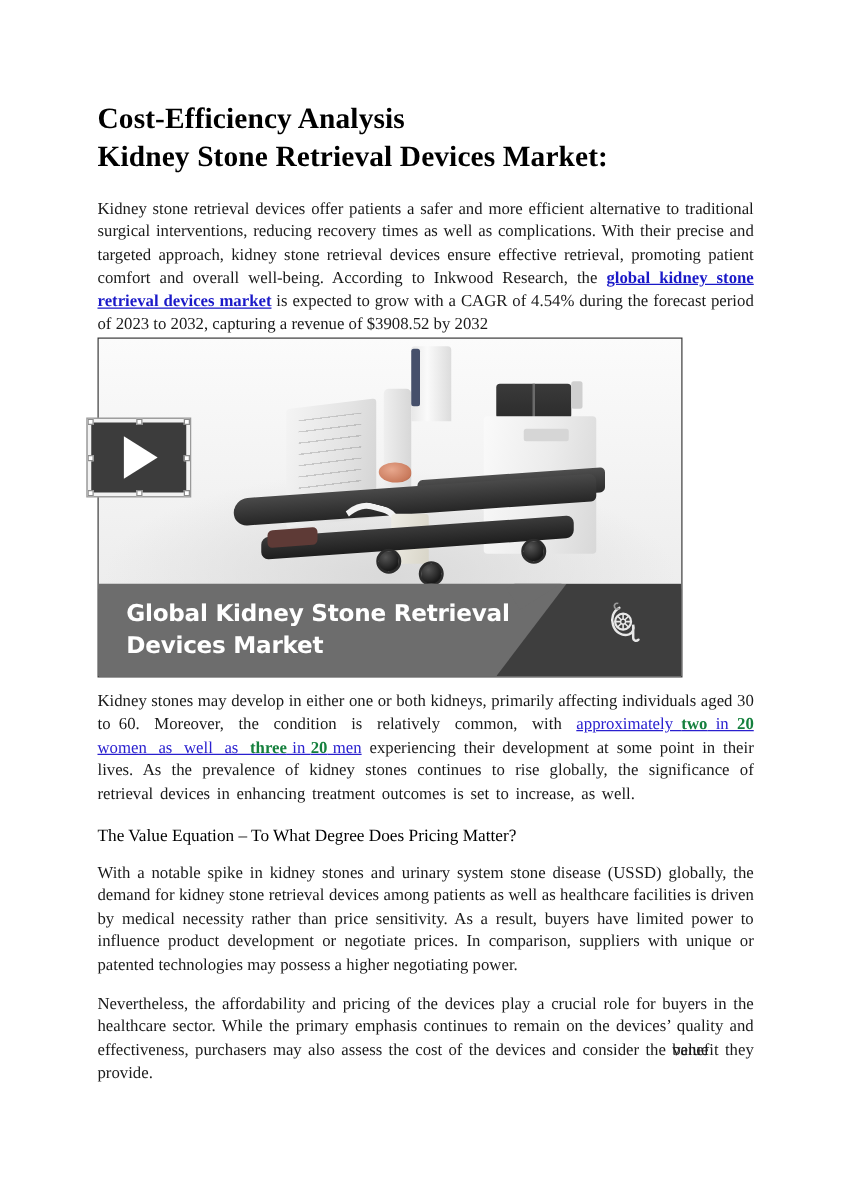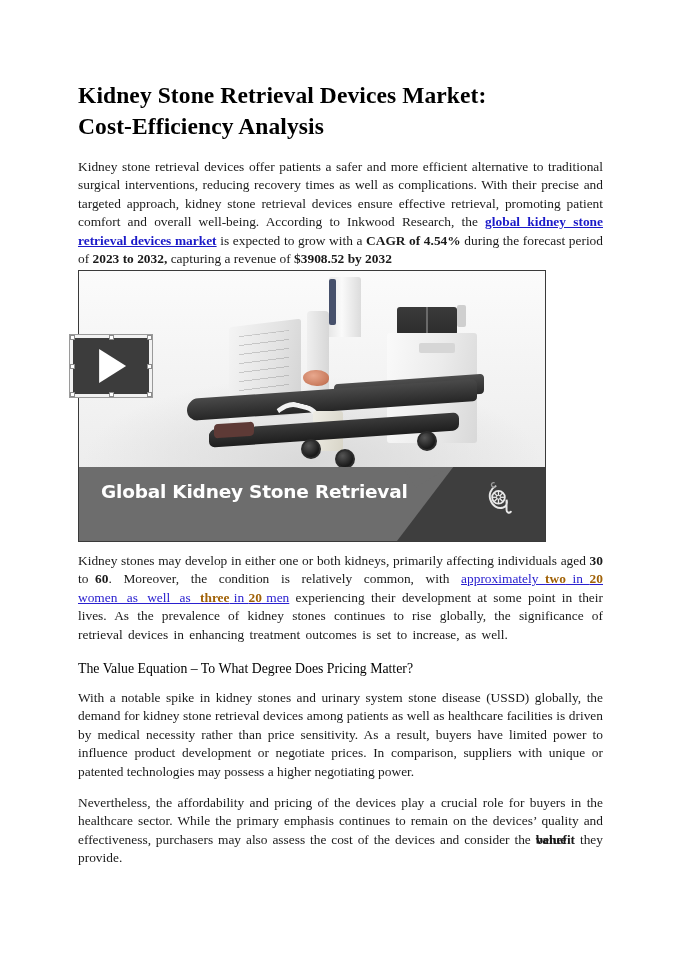--- a/index.html
+++ b/index.html
@@ -44,30 +44,30 @@
 
   
   p.body {
     font-size: 13.4px;
     line-height: 18.4px;
     text-align: justify;
     margin: 0 0 13px 0;
     color: #1a1a1a;
   }
   p.body.tight { margin-bottom: 4px; }
-  .b { font-weight: bold; }
+  .b { font-weight: normal; }
   .link-blue {
     color: #1a19c8;
     font-weight: bold;
   }
   .link-ul {
     color: #2a20cf;
     text-decoration: underline;
   }
-  .link-ul .b { font-weight: bold; color: #a16207; }
+  .link-ul .b { font-weight: bold; color: #15803d; }
 
   
   .loose { word-spacing: 5px; margin-top: 42px; }
   .loose2 { word-spacing: 2px; }
 
   
   h2.section-heading {
     font-size: 13.8px;
     font-weight: normal;
     line-height: 18px;
@@ -282,22 +282,22 @@
   
   .blk { position: absolute; left: 78px; width: 525px; }
 </style>
 </head>
 <body>
 
 <div class="page">
 
   <div class="content" style="top:80px;">
     <h1 class="doc-title">
+      <span class="ln">Cost-Efficiency Analysis</span>
       <span class="ln">Kidney Stone Retrieval Devices Market:</span>
-      <span class="ln">Cost-Efficiency Analysis</span>
     </h1>
 
     <p class="body tight" style="text-align:justify;">
       <span>Kidney stone retrieval devices offer patients a safer and more efficient alternative to traditional surgical interventions, reducing recovery times as well as complications. With their precise and targeted approach, kidney stone retrieval devices ensure effective retrieval, promoting patient comfort and overall well-being. According to Inkwood Research, the </span><a class="link-blue" href="#">global kidney stone retrieval devices market</a><span> is expected to grow with a </span><span class="b">CAGR  of 4.54%</span><span> during the forecast period of </span><span class="b">2023 to 2032,</span><span> capturing a revenue of </span><span class="b">$3908.52 by 2032</span>
     </p>
   </div>
 
   <div class="figure">
     <div class="fig-photo">
       <div class="m m-cab-left"></div>
@@ -321,20 +321,21 @@
       <div class="wheel w1"></div>
       <div class="wheel w2"></div>
       <div class="wheel w3"></div>
     </div>
 
     <div class="fig-banner">
       <div class="fig-banner-dark"></div>
       <div class="fig-banner-notch"></div>
       <div class="fig-banner-text">
         <span class="ln">Global Kidney Stone Retrieval</span>
+        <span class="ln">Devices Market</span>
       </div>
       <svg class="kidney-icon" viewBox="0 0 40 42">
         <path d="M10 6 C4 9 2 16 4 22 C6 29 13 33 19 31 C23 29.5 24 26 23 22 L23 34 C23 37 26 38 28 36" fill="none" stroke="#e8e8e8" stroke-width="2.3" stroke-linecap="round"></path>
         <circle cx="13.5" cy="19" r="7.5" fill="none" stroke="#e8e8e8" stroke-width="2.1"></circle>
         <g stroke="#e8e8e8" stroke-width="1.5">
           <line x1="13.5" y1="11.5" x2="13.5" y2="26.5"></line>
           <line x1="6" y1="19" x2="21" y2="19"></line>
           <line x1="8.2" y1="13.7" x2="18.8" y2="24.3"></line>
           <line x1="18.8" y1="13.7" x2="8.2" y2="24.3"></line>
         </g>

